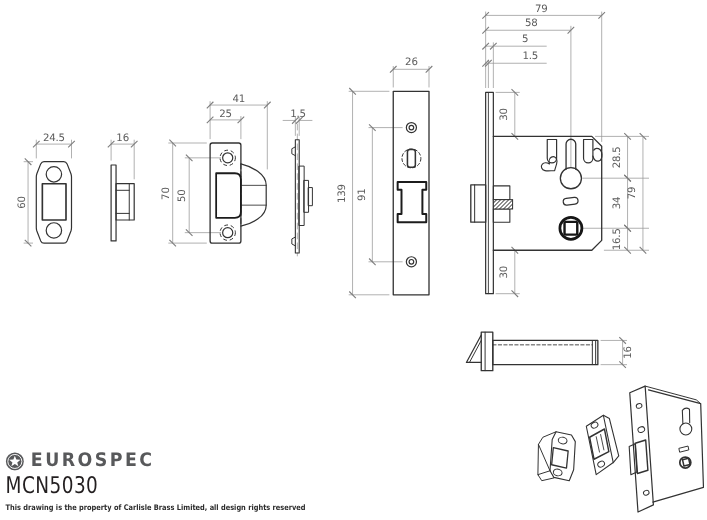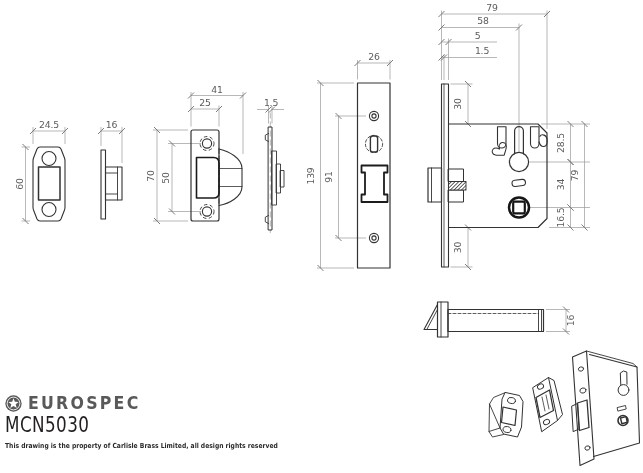--- a/index.html
+++ b/index.html
@@ -6,21 +6,21 @@
   #canvas{position:relative;width:643px;height:473px;background:#fff;overflow:hidden;
           font-family:"DejaVu Sans",sans-serif;}
   svg text{font-family:"DejaVu Sans",sans-serif;}
   .o{fill:none;stroke:#333333;stroke-width:1.1;stroke-linejoin:round;stroke-linecap:round;}
   .ob{fill:none;stroke:#1c1c1c;stroke-width:1.8;stroke-linejoin:round;}
   .d{fill:none;stroke:#9a9a9a;stroke-width:0.7;}
   .dt{font-size:9.3px;fill:#5c5c5c;letter-spacing:-0.2px;}
   .dash{stroke-dasharray:4.5 2.6;}
   .hid{stroke-dasharray:3 2;}
   .cl{stroke-dasharray:6 3;}
-  #logo{position:absolute;left:5px;top:394px;}
+  #logo{position:absolute;left:5px;top:410px;}
   #logo-row{display:flex;align-items:center;gap:6px;height:18px;}
   #brand{font-size:17px;font-weight:bold;color:#58595b;letter-spacing:2.4px;
          transform:scaleX(.93);transform-origin:left center;white-space:nowrap;}
   #model{font-size:21px;color:#231f20;margin-top:1px;letter-spacing:.5px;
          transform:scaleX(.8);transform-origin:left top;white-space:nowrap;}
   #copyright{font-size:7px;font-weight:bold;color:#2b2b2b;margin-top:5px;
          transform:scaleX(.86);transform-origin:left top;white-space:nowrap;}
 </style>
 </head>
 <body>

